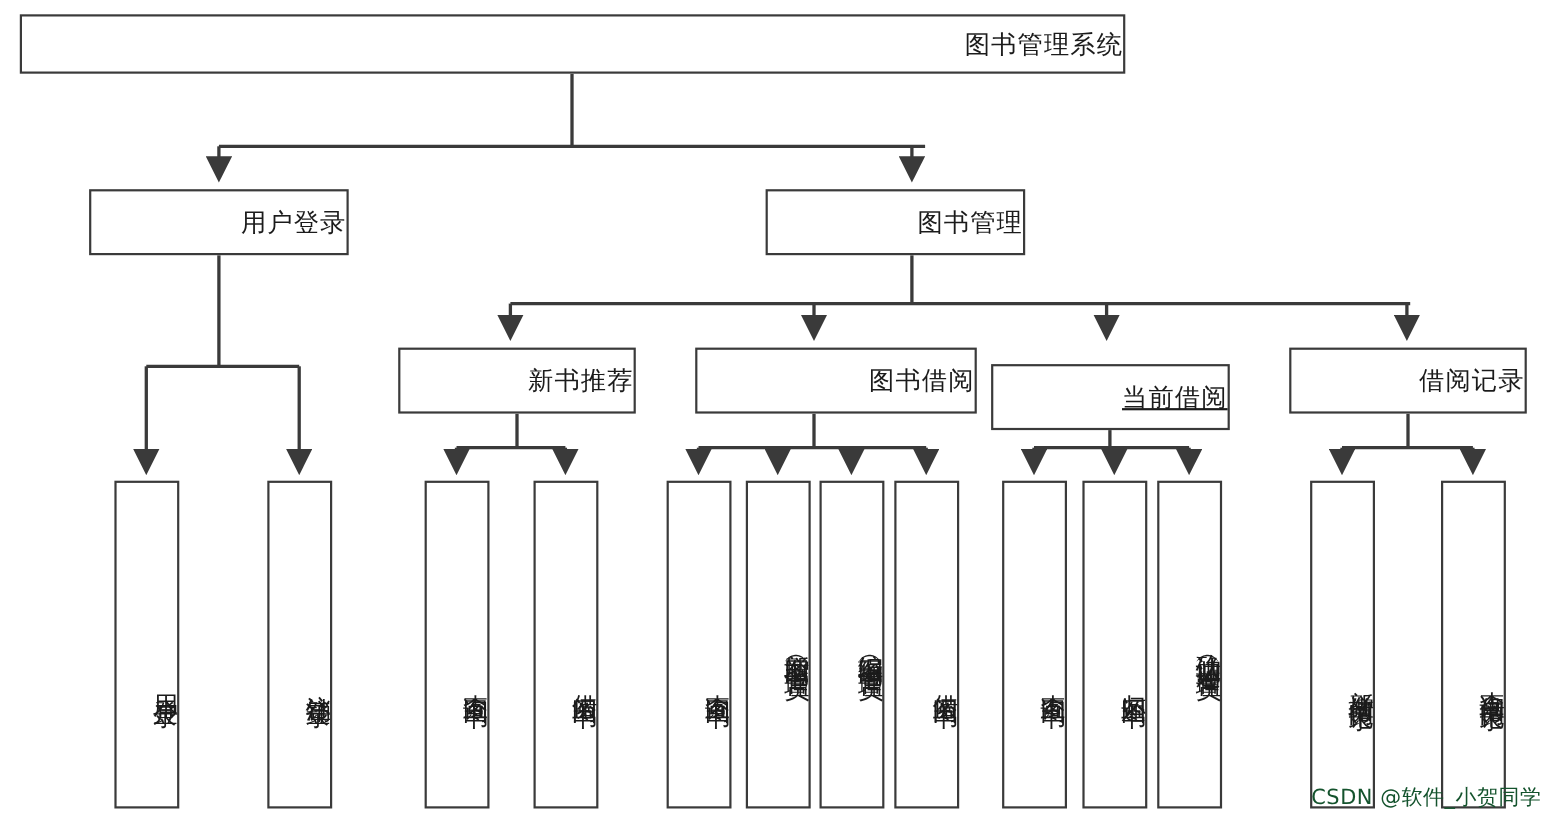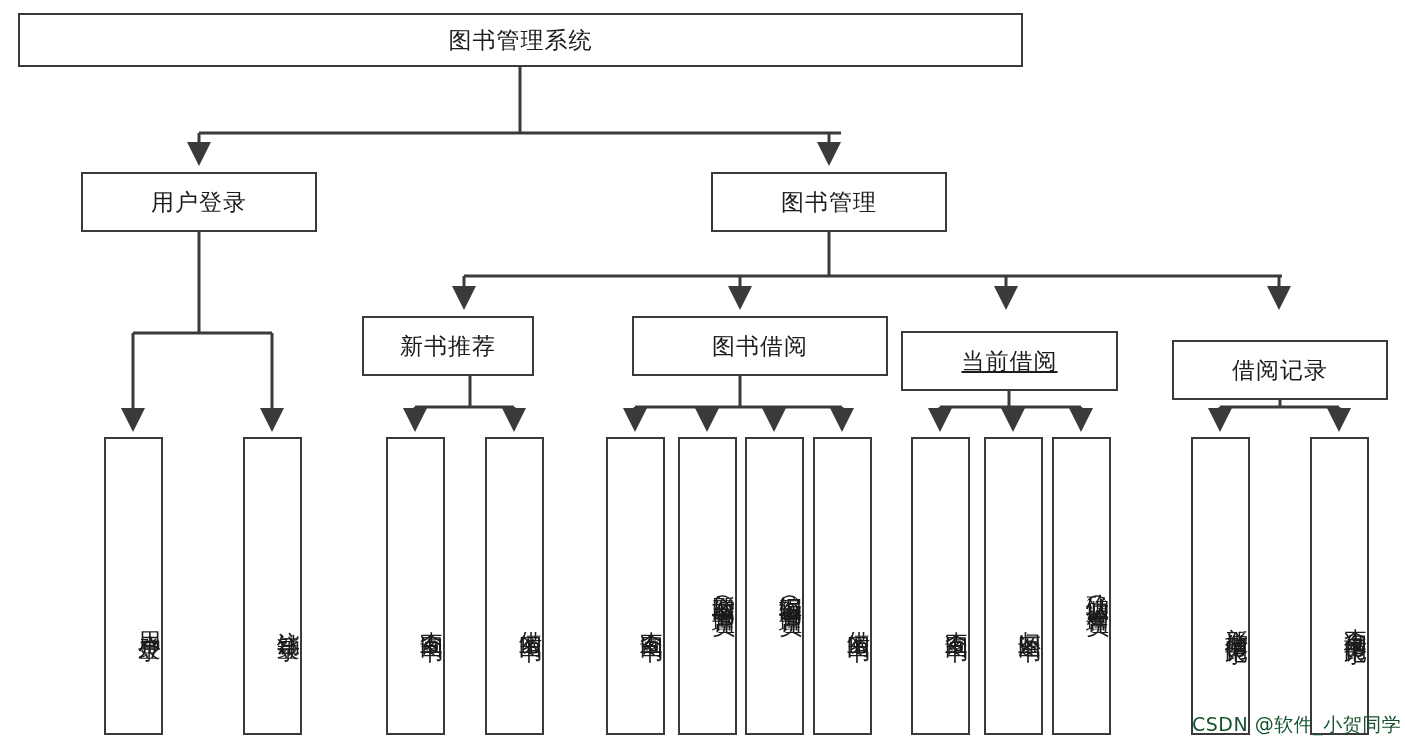--- a/index.html
+++ b/index.html
@@ -7,21 +7,21 @@
     width:1405px;height:747px;position:relative;overflow:hidden;
     font-family:"DejaVu Sans","Liberation Sans",sans-serif;
   }
   #canvas{position:absolute;left:0;top:0;width:1405px;height:747px;}
   svg.links{position:absolute;left:0;top:0;width:1405px;height:747px;pointer-events:none;}
 
   .node{
     position:absolute;box-sizing:border-box;
     background:#ffffff;
     border:2px solid #3a3a3a;
-    display:flex;align-items:center;justify-content:center;
+    display:flex;align-items:center;justify-content:flex-end;
     color:#1b1b1b;
   }
   .node.hbox{
     font-size:23px;
     letter-spacing:1px;
   }
   .node.leaf{
     writing-mode:vertical-rl;
     text-orientation:upright;
     font-size:23px;
@@ -104,34 +104,34 @@
     </g>
   </svg>
 
   <div class="node hbox" style="left:18px;top:13px;width:1005px;height:54px;">
     <span>图书管理系统</span>
   </div>
 
   <div class="node hbox" style="left:81px;top:172px;width:236px;height:60px;">
     <span>用户登录</span>
   </div>
-  <div class="node hbox" style="left:711px;top:172px;width:236px;height:60px;">
+  <div class="node hbox" style="left:696px;top:172px;width:236px;height:60px;">
     <span>图书管理</span>
   </div>
 
-  <div class="node hbox" style="left:362px;top:316px;width:172px;height:60px;">
+  <div class="node hbox" style="left:362px;top:316px;width:216px;height:60px;">
     <span>新书推荐</span>
   </div>
   <div class="node hbox" style="left:632px;top:316px;width:256px;height:60px;">
     <span>图书借阅</span>
   </div>
   <div class="node hbox" style="left:901px;top:331px;width:217px;height:60px;text-decoration:underline;">
     <span>当前借阅</span>
   </div>
-  <div class="node hbox" style="left:1172px;top:316px;width:216px;height:60px;margin-top:24px;">
+  <div class="node hbox" style="left:1172px;top:316px;width:216px;height:60px;">
     <span>借阅记录</span>
   </div>
 
   <div class="node leaf mid" style="left:104px;top:437px;width:59px;height:298px;">
     <span class="vtext">用户登录</span>
   </div>
   <div class="node leaf mid" style="left:243px;top:437px;width:59px;height:298px;">
     <span class="vtext">注销登录</span>
   </div>
   <div class="node leaf mid" style="left:386px;top:437px;width:59px;height:298px;">

